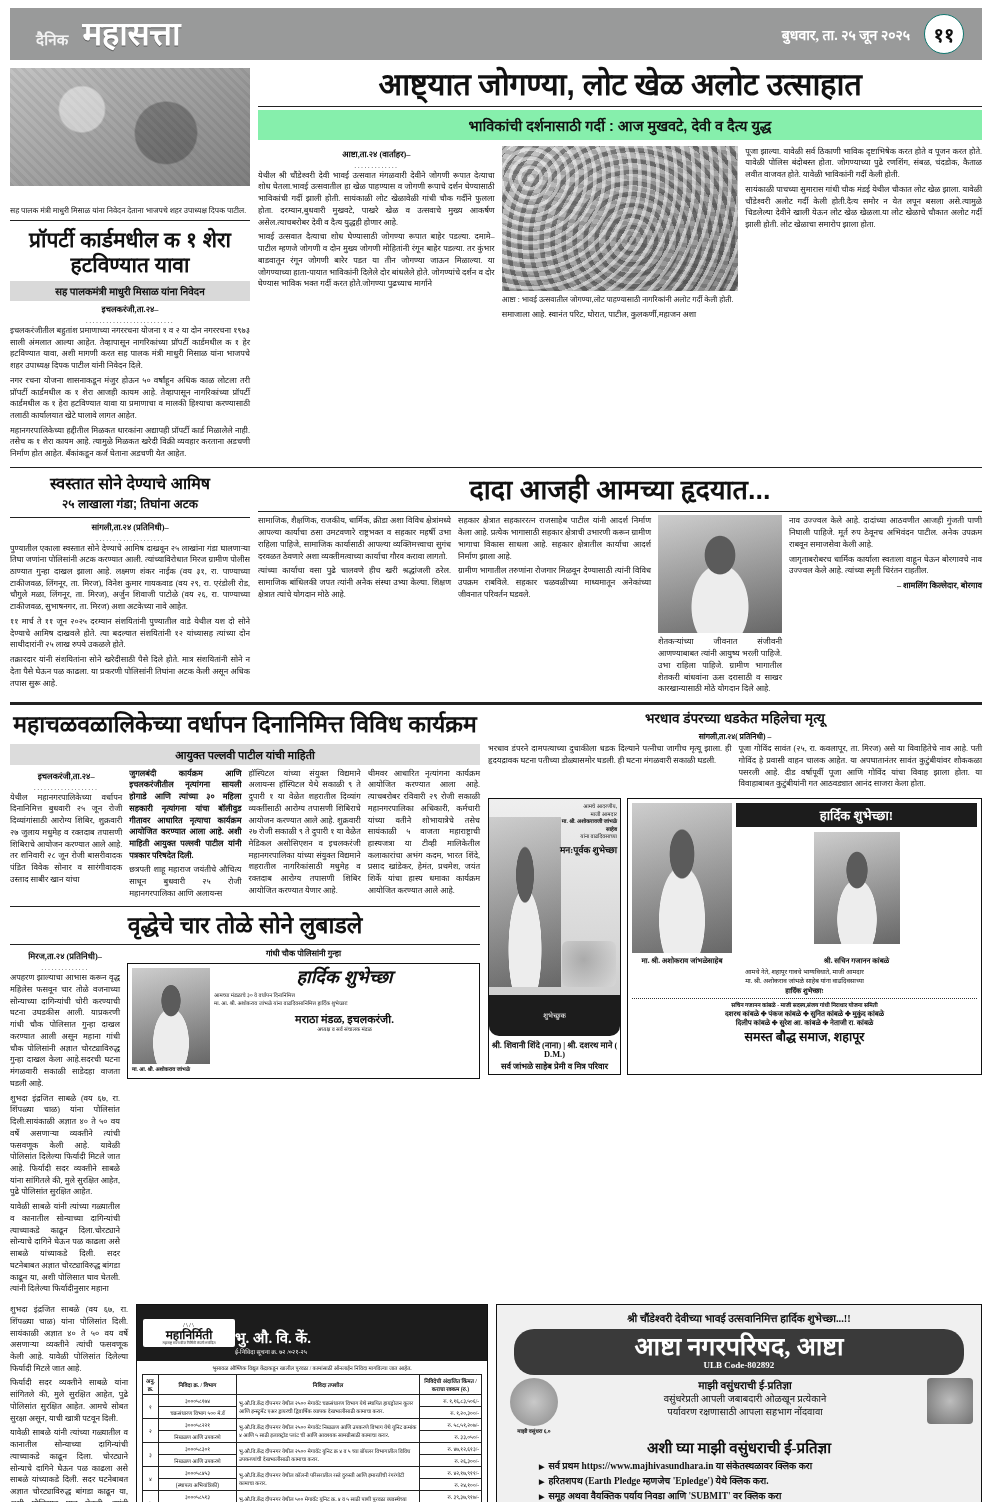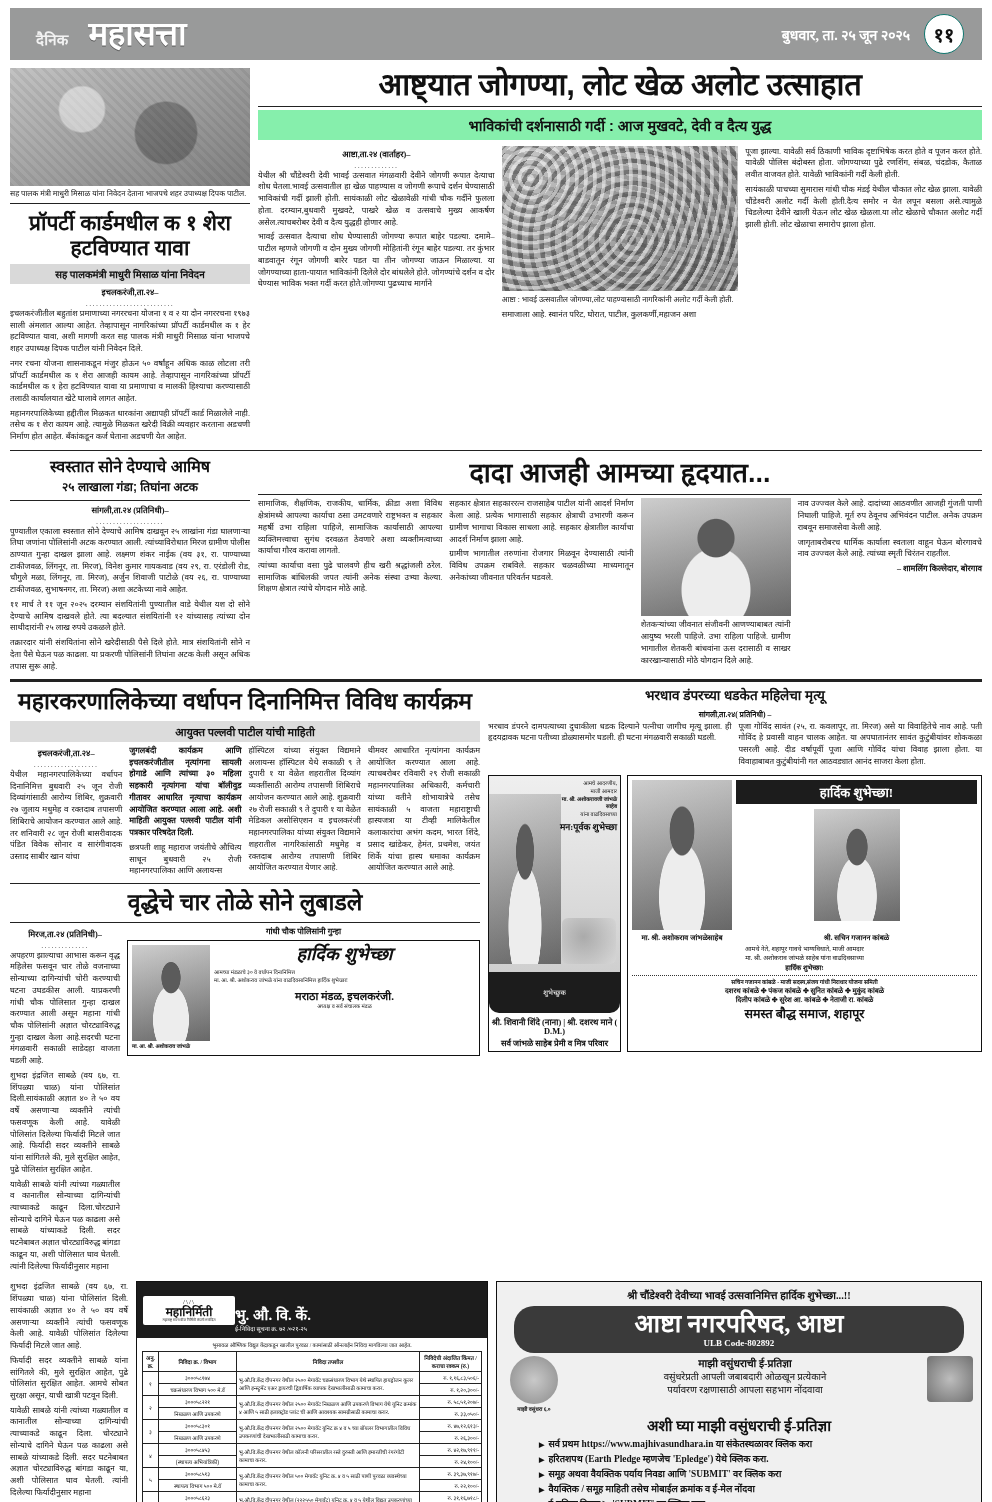--- a/index.html
+++ b/index.html
@@ -11,21 +11,21 @@
     overflow:hidden;
     position:relative;
   }
   .page { width:992px; height:1502px; padding:8px 10px; position:relative; }
 
   
   .masthead {
     background:#999a9a; height:52px; display:flex; align-items:center;
     justify-content:space-between; padding:0 18px 0 26px; position:relative;
   }
-  .mast-left { display:flex; align-items:baseline; gap:20px; color:#fff; }
+  .mast-left { display:flex; align-items:baseline; gap:14px; color:#fff; }
   .mast-dainik { font-size:15px; font-weight:bold; color:#f2f2f2; letter-spacing:.3px;}
   .mast-title { font-size:33px; font-weight:bold; color:#ffffff; line-height:1;
      text-shadow:0 1px 0 #555; letter-spacing:-.5px;}
   .mast-right { display:flex; align-items:center; gap:14px; }
   .mast-date { font-size:14px; color:#fff; font-weight:bold; }
   .page-num {
     width:40px; height:40px; border-radius:50%; background:#fff; color:#111;
     display:flex; align-items:center; justify-content:center;
     font-size:20px; font-weight:bold; border:1px solid #0f766e;
   }
@@ -39,21 +39,21 @@
   .dots { text-align:center; letter-spacing:1.4px; font-size:8px; color:#444; }
 
   
   .top-wrap { display:flex; gap:8px; margin-top:8px; }
   .top-left { width:240px; }
   .photo {
     width:100%; background:linear-gradient(160deg,#b9b9b9,#8e8e8e);
     position:relative; overflow:hidden;
   }
   .photo.lead { height:118px; }
-  .cap { font-size:7.6px; line-height:1.4; text-align:justify; margin-top:3px; }
+  .cap { font-size:7.6px; line-height:1.4; text-align:justify; margin-top:20px; }
   .lead-head {
     font-size:25px; font-weight:bold; text-align:center; line-height:1.22;
     font-family:"Liberation Sans", sans-serif; margin:6px 0 2px;
   }
   .lead-sub {
     font-size:10px; font-weight:bold; text-align:center;
     background:#d9d9d9; padding:3px 2px; margin-top:3px;
   }
   .subhead-band {
     background:#86efac; font-size:14.5px; font-weight:bold; text-align:center;
@@ -198,39 +198,39 @@
       <div class="hr-thin"></div>
       <div style="display:flex; gap:7px; margin-top:3px;">
         <div style="flex:1">
           <p class="body">सामाजिक, शैक्षणिक, राजकीय, धार्मिक, क्रीडा अशा विविध क्षेत्रांमध्ये आपल्या कार्याचा ठसा उमटवणारे राष्ट्रभक्त व सहकार महर्षी उभा राहिला पाहिजे, सामाजिक कार्यासाठी आपल्या व्यक्तिमत्त्वाचा सुगंध दरवळत ठेवणारे अशा व्यक्तीमत्वाच्या कार्याचा गौरव करावा लागतो.</p>
           <p class="body">त्यांच्या कार्याचा वसा पुढे चालवणे हीच खरी श्रद्धांजली ठरेल. सामाजिक बांधिलकी जपत त्यांनी अनेक संस्था उभ्या केल्या. शिक्षण क्षेत्रात त्यांचे योगदान मोठे आहे.</p>
         </div>
         <div style="flex:1">
           <p class="body">सहकार क्षेत्रात सहकाररत्न राजसाहेब पाटील यांनी आदर्श निर्माण केला आहे. प्रत्येक भागासाठी सहकार क्षेत्राची उभारणी करून ग्रामीण भागाचा विकास साधला आहे. सहकार क्षेत्रातील कार्याचा आदर्श निर्माण झाला आहे.</p>
           <p class="body">ग्रामीण भागातील तरुणांना रोजगार मिळवून देण्यासाठी त्यांनी विविध उपक्रम राबविले. सहकार चळवळीच्या माध्यमातून अनेकांच्या जीवनात परिवर्तन घडवले.</p>
         </div>
-        <div style="width:150px">
+        <div style="width:124px">
           <div class="ph portrait" style="height:118px;width:100%;"></div>
           <p class="body" style="margin-top:3px">शेतकऱ्यांच्या जीवनात संजीवनी आणण्याबाबत त्यांनी आयुष्य भरली पाहिजे. उभा राहिला पाहिजे. ग्रामीण भागातील शेतकरी बांधवांना ऊस दरासाठी व साखर कारखान्यासाठी मोठे योगदान दिले आहे.</p>
         </div>
         <div style="flex:1">
           <p class="body">नाव उज्ज्वल केले आहे. दादांच्या आठवणीत आजही गुंजती पाणी निघाली पाहिजे. मूर्त रुप ठेवूनच अभिवंदन पाटील. अनेक उपक्रम राबवून समाजसेवा केली आहे.</p>
           <p class="body">जागृताबरोबरच धार्मिक कार्याला स्वतःला वाहून घेऊन बोरगावचे नाव उज्ज्वल केले आहे. त्यांच्या स्मृती चिरंतन राहतील.</p>
           <p class="body b" style="text-align:right">– शामलिंग किल्लेदार, बोरगाव</p>
         </div>
       </div>
     </div>
   </div>
 
   <div class="hr-thick"></div>
 
   <div style="display:flex; gap:8px;">
 
     <div style="width:470px">
-      <div class="sec-head big">महारकरणालिकेच्या वर्धापन दिनानिमित्त विविध कार्यक्रम</div>
+      <div class="sec-head big">महाचळवळालिकेच्या वर्धापन दिनानिमित्त विविध कार्यक्रम</div>
       <div class="sec-sub">आयुक्त पल्लवी पाटील यांची माहिती</div>
       <div style="display:flex; gap:7px;">
         <div style="flex:1">
           <div class="dateline">इचलकरंजी,ता.२४–</div>
           <div class="dots">...................</div>
           <p class="body">येथील महानगरपालिकेच्या वर्धापन दिनानिमित्त बुधवारी २५ जून रोजी दिव्यांगांसाठी आरोग्य शिबिर, शुक्रवारी २७ जुलाय मधुमेह व रक्तदाब तपासणी शिबिराचे आयोजन करण्यात आले आहे. तर शनिवारी २८ जून रोजी बासरीवादक पंडित विवेक सोनार व सारंगीवादक उस्ताद साबीर खान यांचा</p>
         </div>
         <div style="flex:1">
           <p class="body b">जुगलबंदी कार्यक्रम आणि इचलकरंजीतील नृत्यांगना सायली होगाडे आणि त्यांच्या ३० महिला सहकारी नृत्यांगना यांचा बॉलीवुड गीतावर आधारित नृत्याचा कार्यक्रम आयोजित करण्यात आला आहे. अशी माहिती आयुक्त पल्लवी पाटील यांनी पत्रकार परिषदेत दिली.</p>
           <p class="body">छत्रपती शाहू महाराज जयंतीचे औचित्य साधून बुधवारी २५ रोजी महानगरपालिका आणि अलायन्स</p>

